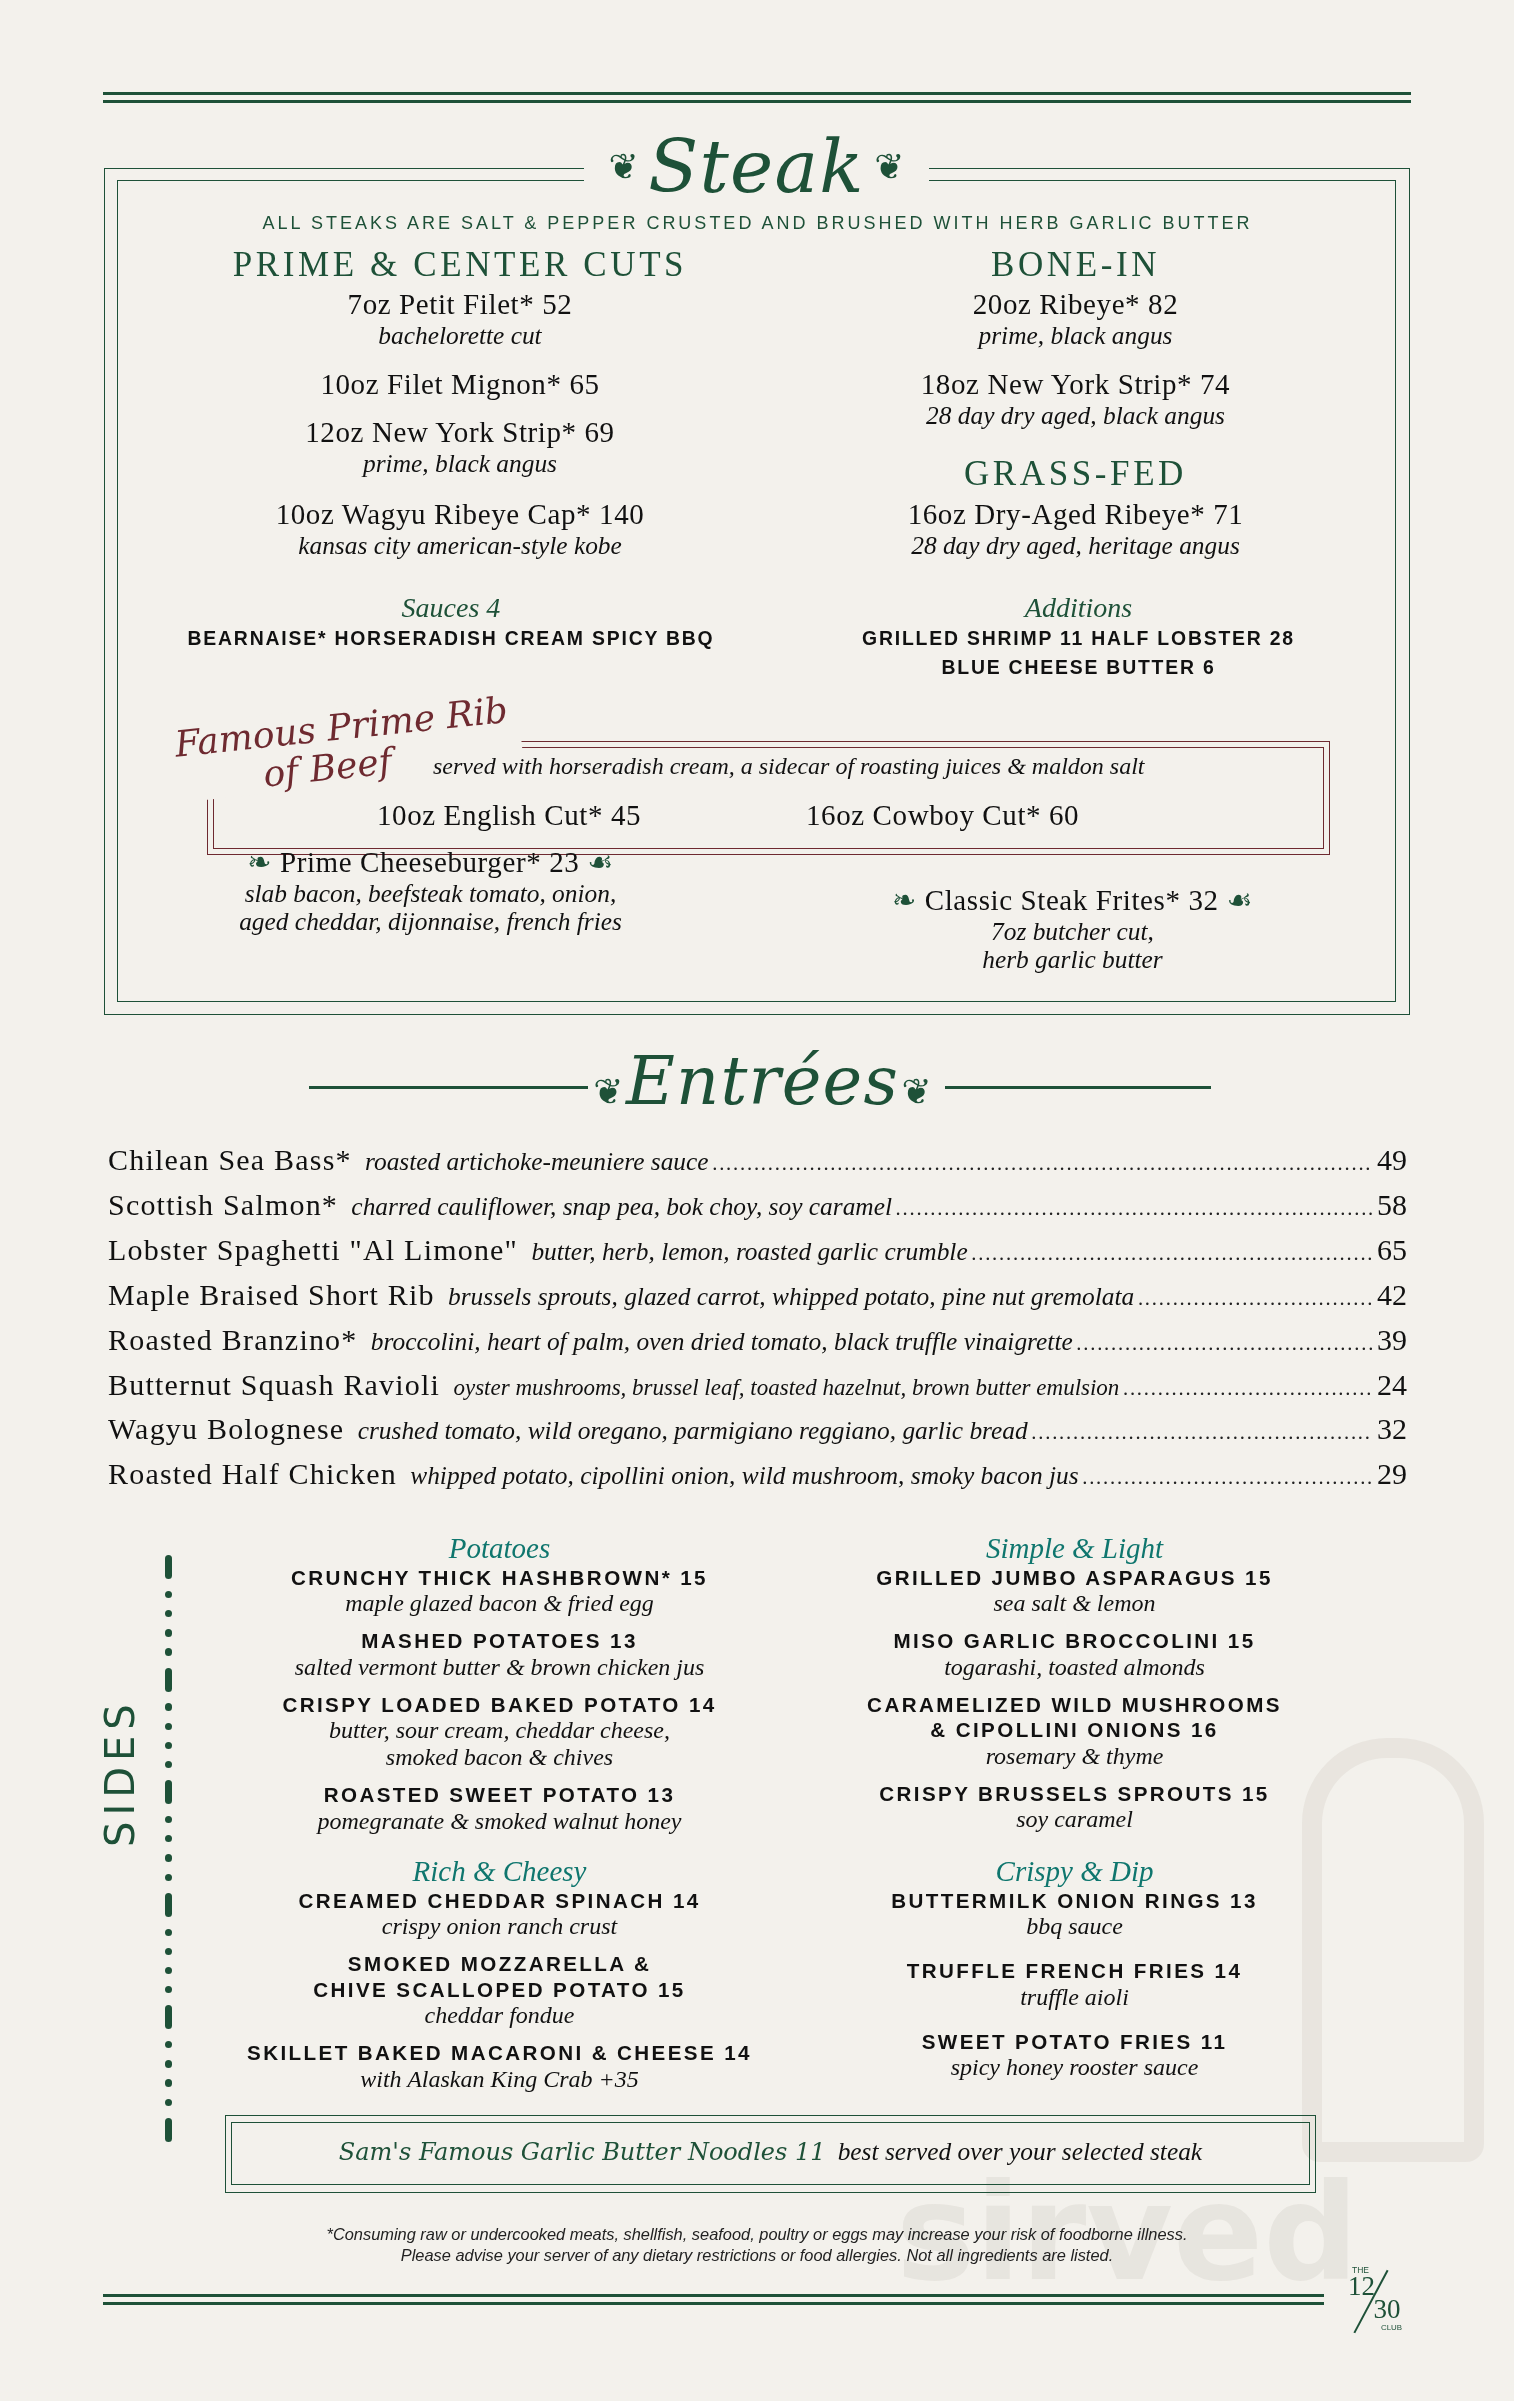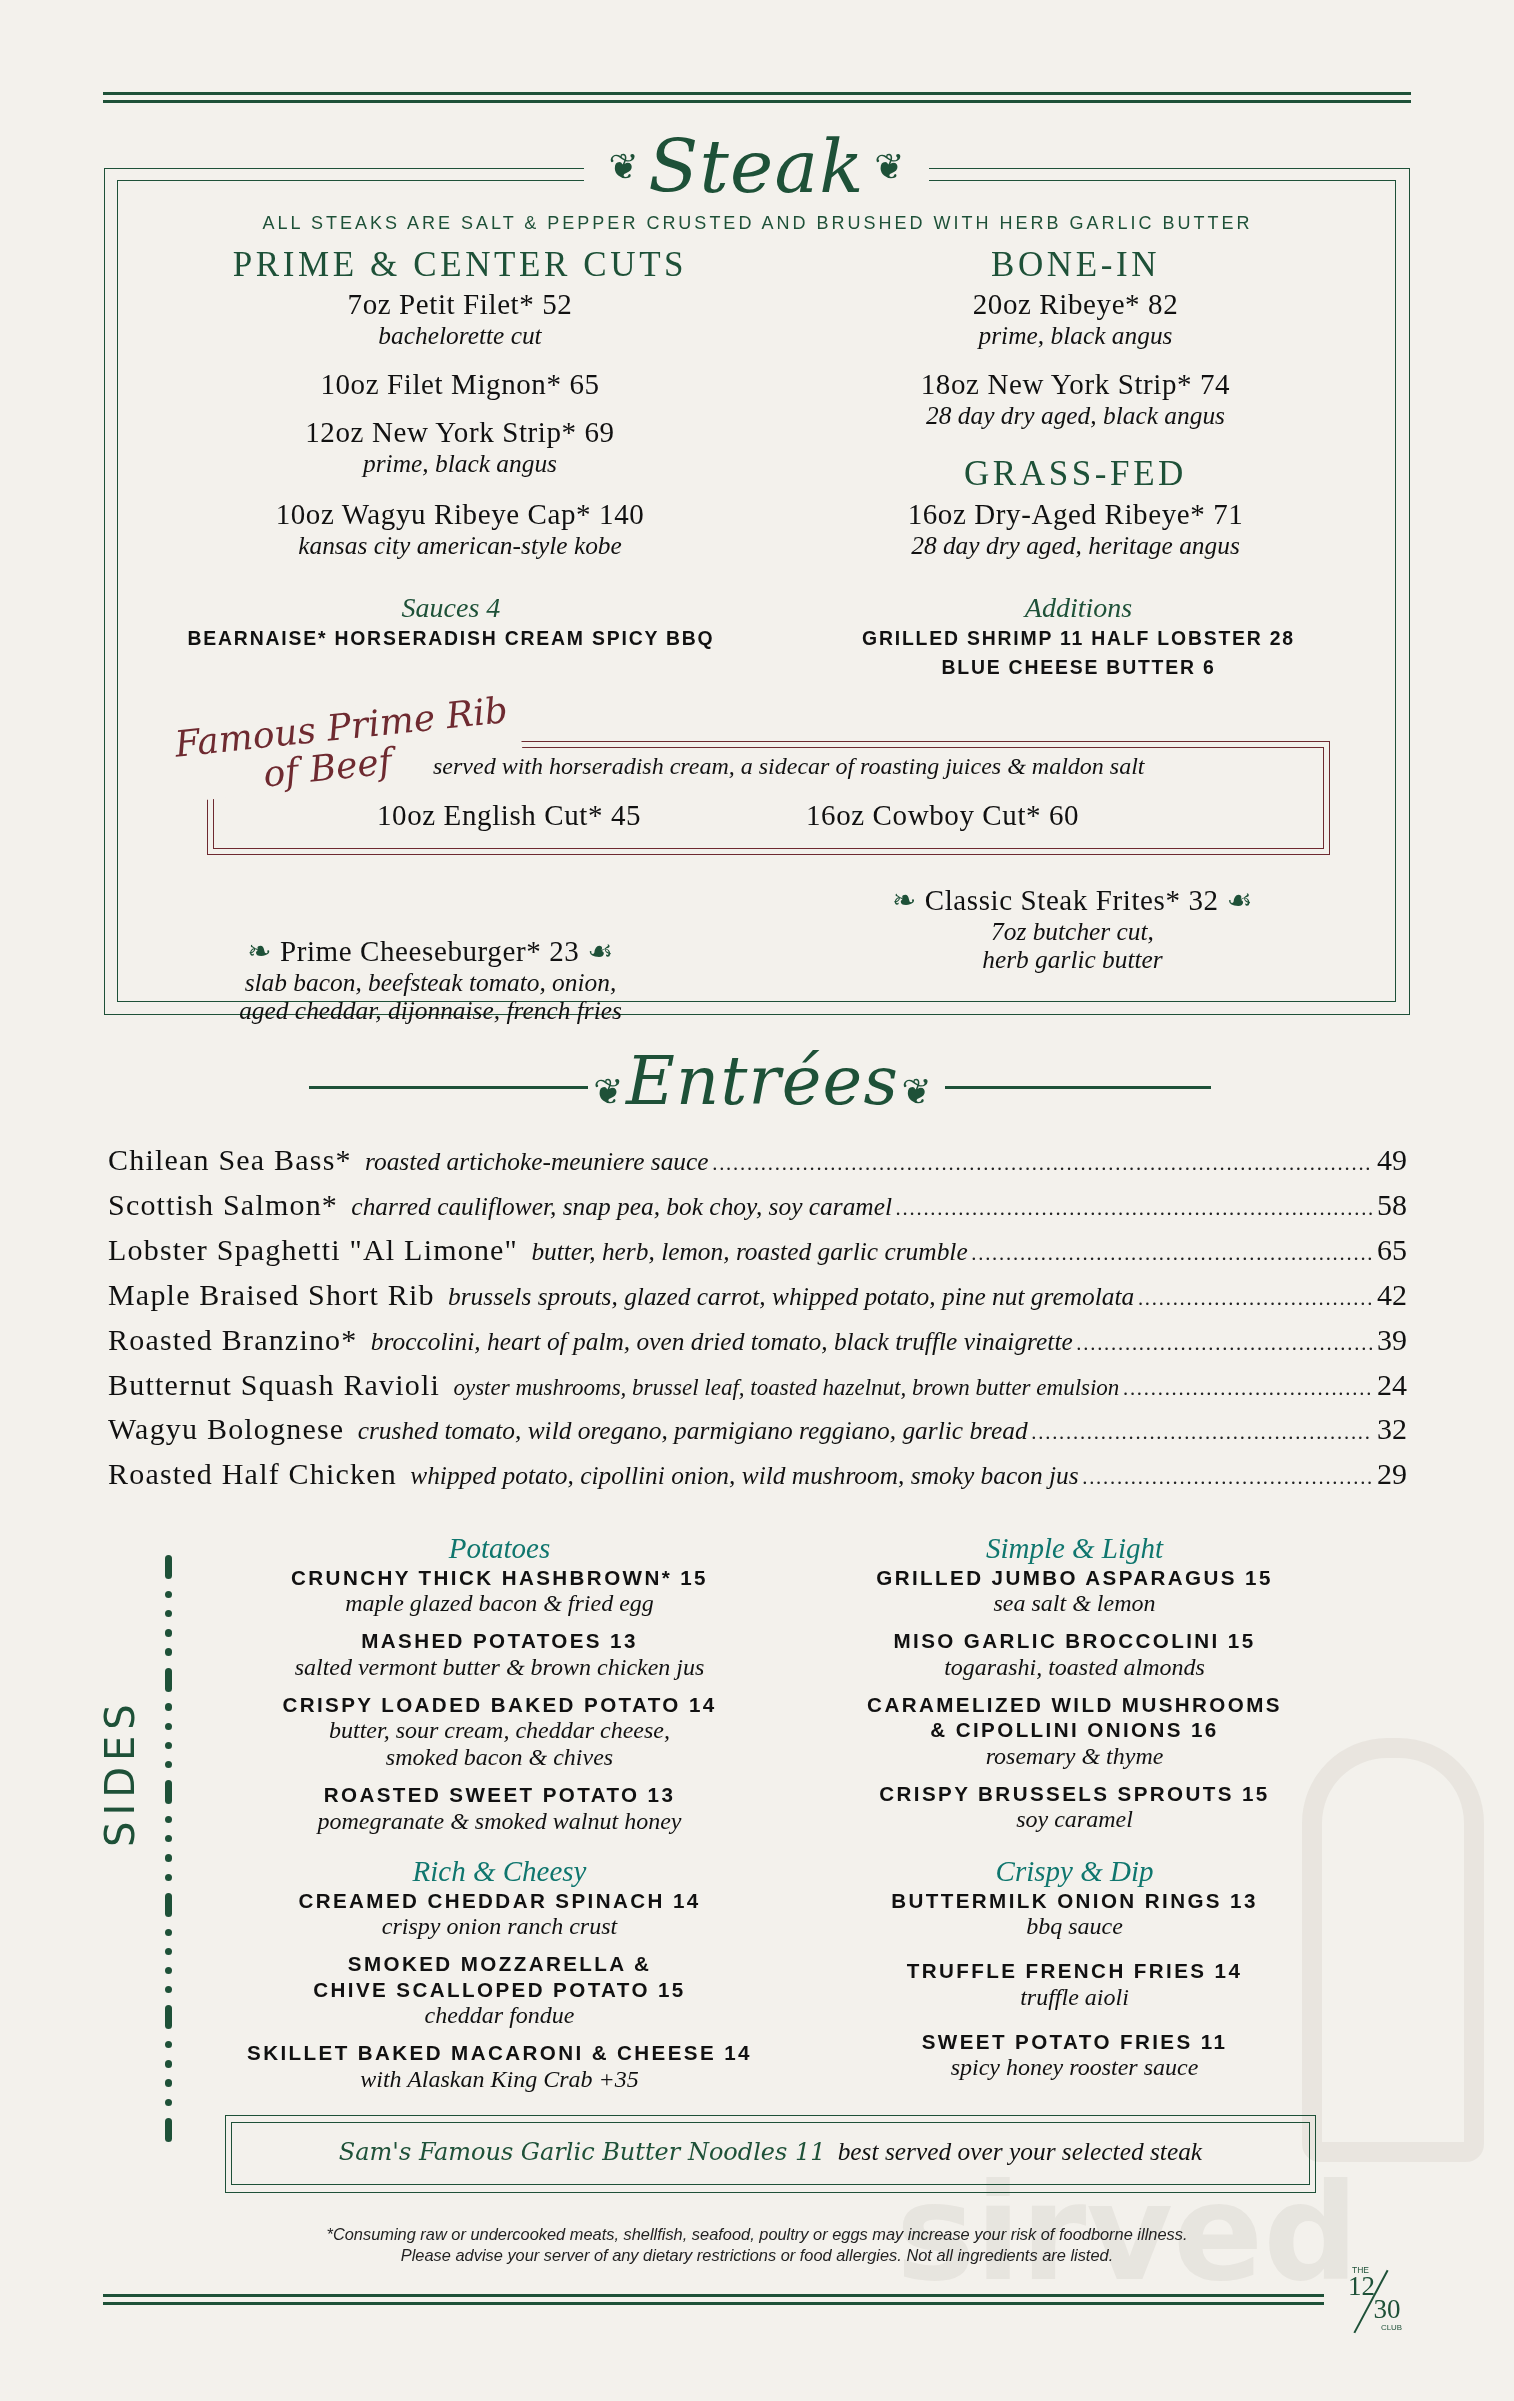--- a/index.html
+++ b/index.html
@@ -156,21 +156,21 @@
 <div class="pr-outer"></div>
 <div class="pr-inner"></div>
 <div class="abs" style="left:170px; top:707px; width:351px; background:#f3f1ec; padding:0 6px; transform:rotate(-6deg); font-family:'DejaVu Serif',serif; font-style:italic; color:#6e2a30; font-size:36px; line-height:39px;">
   <div>Famous Prime Rib</div>
   <div style="padding-left:85px;">of Beef</div>
 </div>
 <div class="abs item-desc" style="left:433px; top:752px; font-size:24px;">served with horseradish cream, a sidecar of roasting juices &amp; maldon salt</div>
 <div class="abs item-name" style="left:353px; top:798px;margin-left:24px;">10oz English Cut*  45</div>
 <div class="abs item-name" style="left:806px; top:798px;">16oz Cowboy Cut*  60</div>
 
-<div class="abs item" style="left:182px; top:934px; width:497px;">
+<div class="abs item" style="left:182px; top:845px; width:497px;">
   <div class="item-name"><span class="green">❧ </span><span>Prime Cheeseburger*  23</span><span class="green"> ☙</span></div>
   <div class="item-desc">slab bacon, beefsteak tomato, onion,</div>
   <div class="item-desc">aged cheddar, dijonnaise, french fries</div>
 </div>
 <div class="abs item" style="left:824px; top:883px; width:497px;">
   <div class="item-name"><span class="green">❧ </span><span>Classic Steak Frites*  32</span><span class="green"> ☙</span></div>
   <div class="item-desc">7oz butcher cut,</div>
   <div class="item-desc">herb garlic butter</div>
 </div>
 

